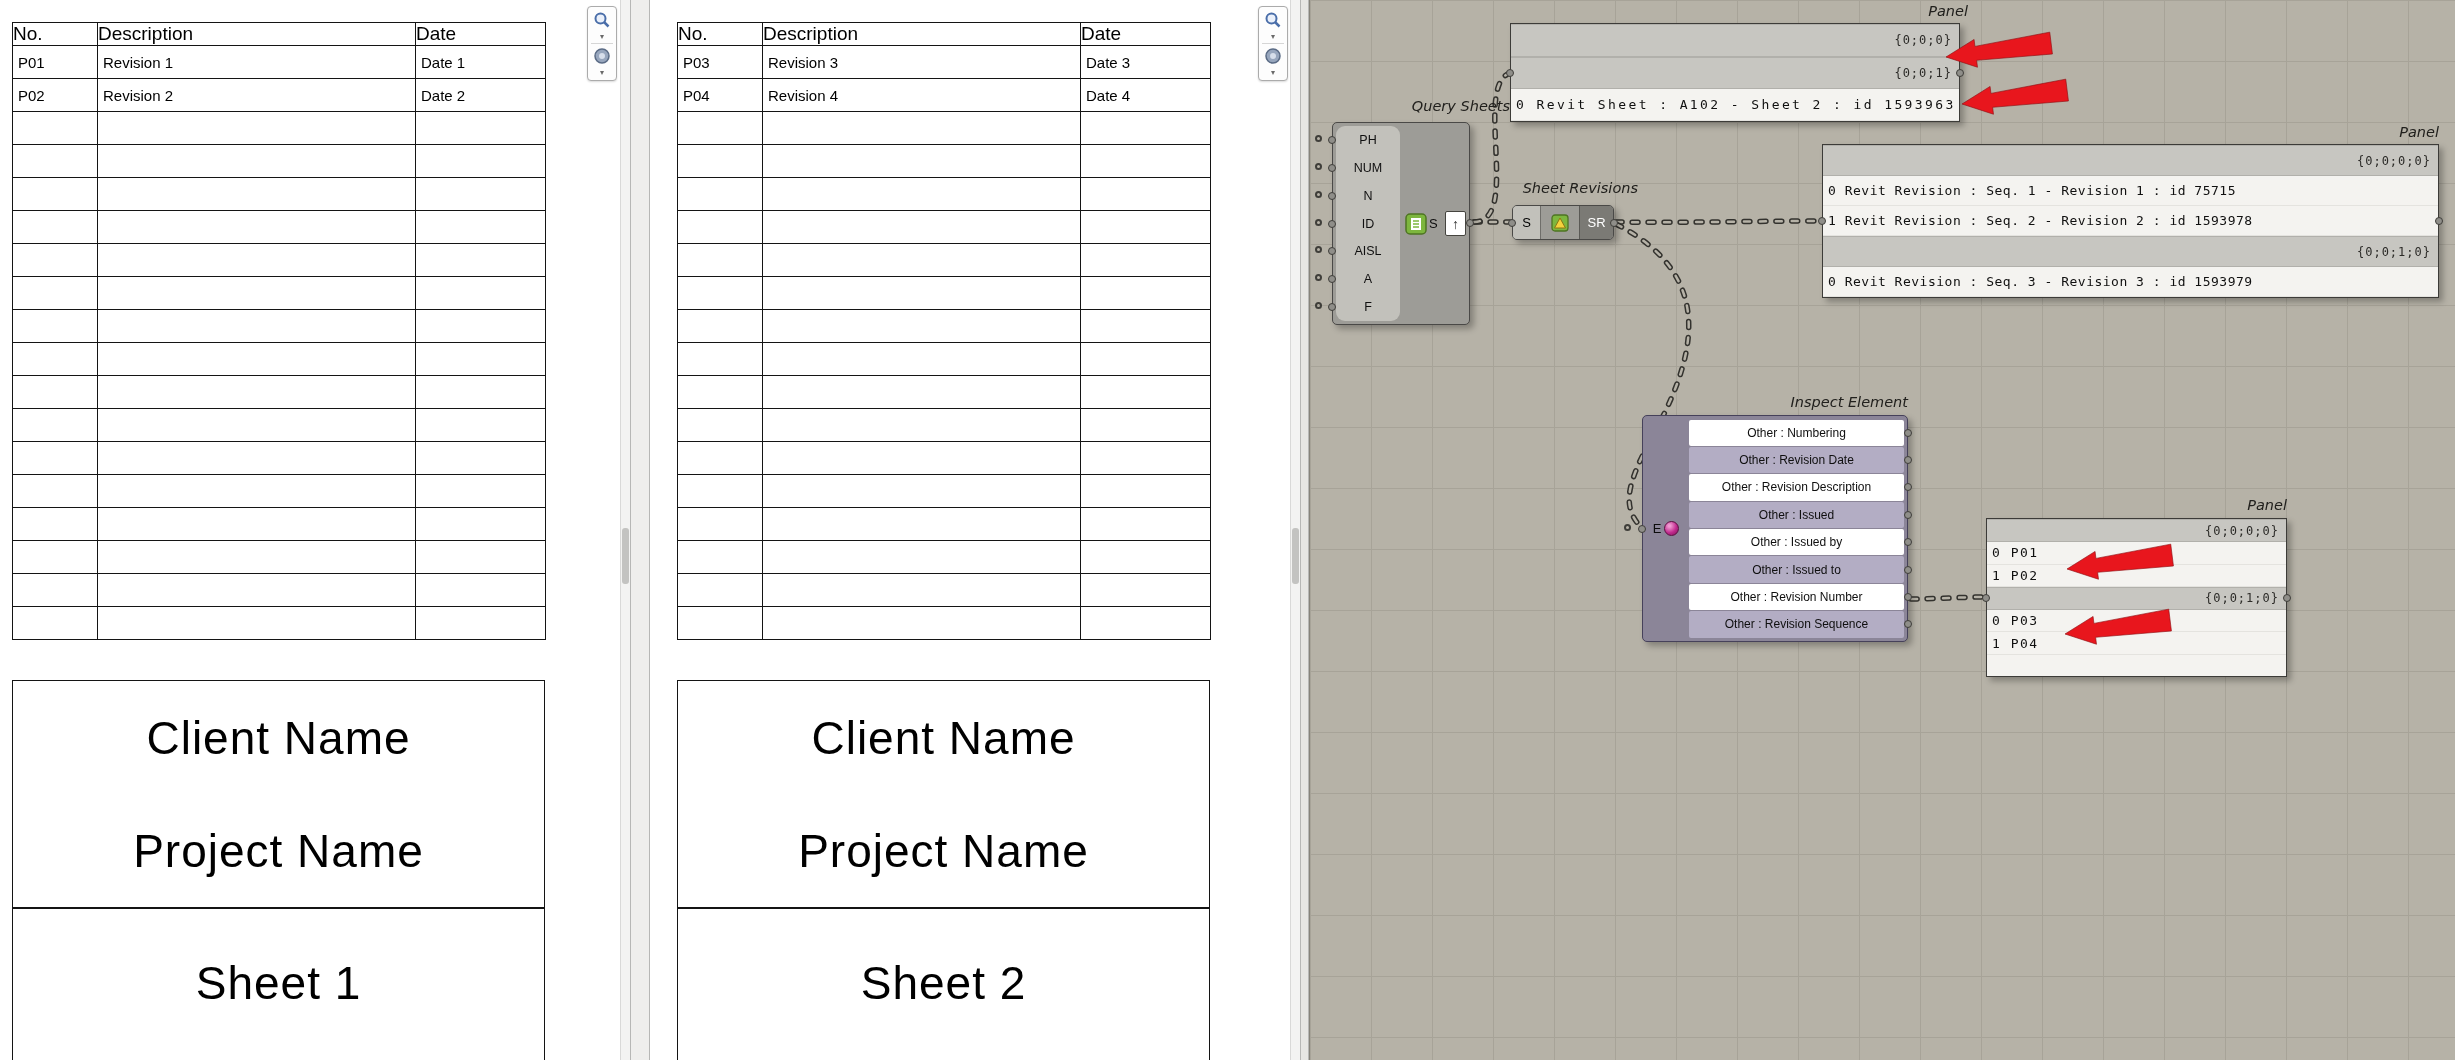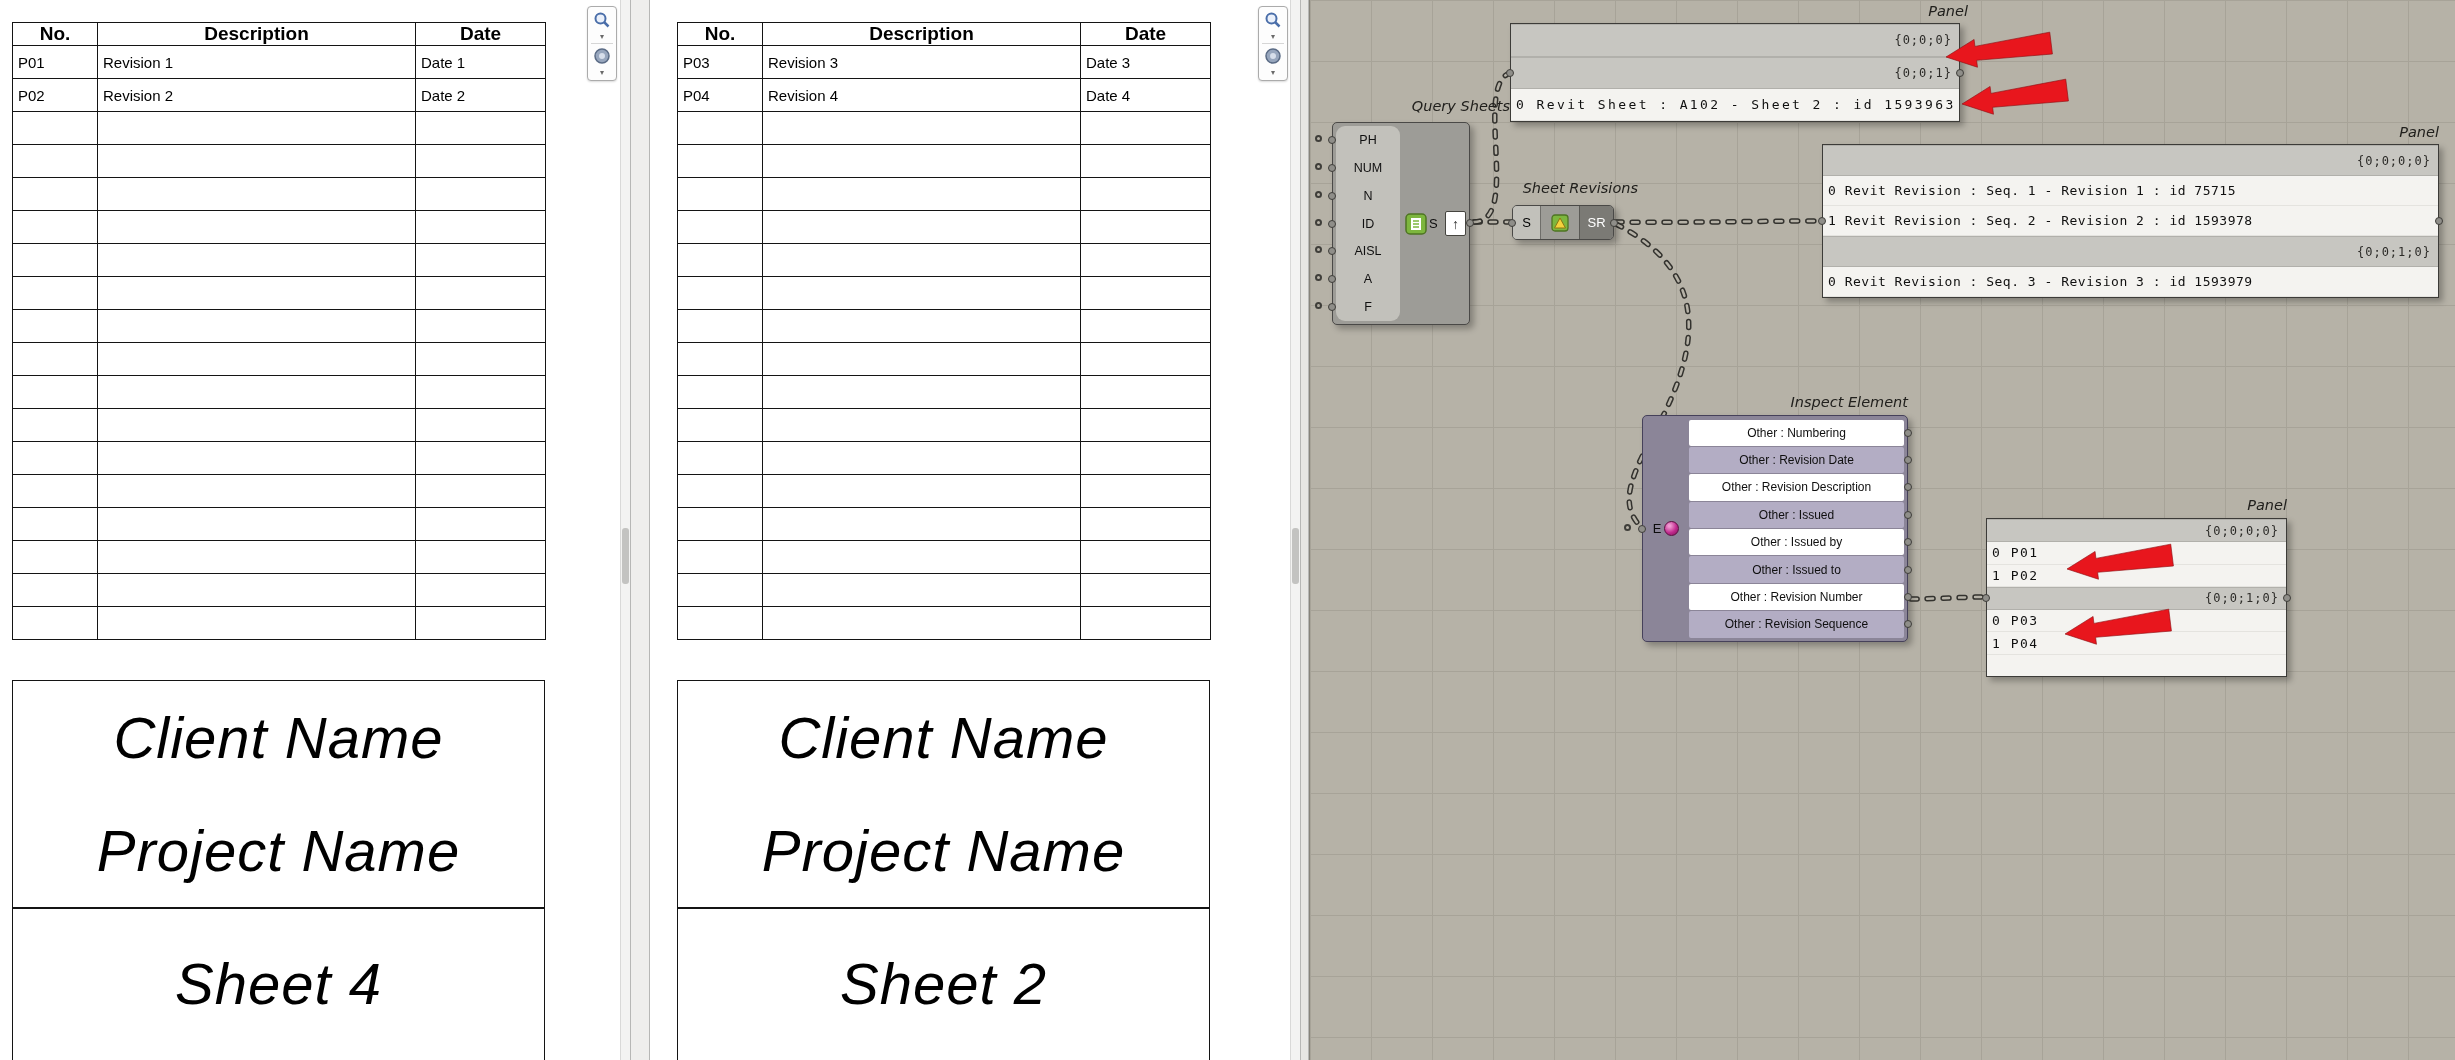--- a/index.html
+++ b/index.html
@@ -19,33 +19,33 @@
   #pane1{left:0;width:630px}
   #pane2{left:650px;width:650px}
   .splitter{position:absolute;top:0;height:1060px;background:#efeeec;
     border-left:1px solid #b7b7b5;border-right:1px solid #b7b7b5;}
   #split1{left:630px;width:20px}
   #split2{left:1300px;width:9px;background:#e7e6e3}
 
   table.rev-table{border-collapse:collapse;table-layout:fixed;background:#fff;
     border:1.5px solid #141414;}
   .rev-table th,.rev-table td{border:1px solid #141414;overflow:hidden;white-space:nowrap;}
-  .rev-table th{height:21px;font-size:19px;font-weight:700;text-align:center;}
+  .rev-table th{height:21px;font-size:19px;font-weight:400;text-align:left;}
   .rev-table td{height:33px;font-size:15px;padding:0 5px;text-align:left;}
   .col-no{width:85px}.col-desc{width:318px}.col-date{width:130px}
   .tbl-wrap{position:absolute;top:22px;}
   #pane1 .tbl-wrap{left:12px}
   #pane2 .tbl-wrap{left:27px}
 
   .client-box{position:absolute;top:680px;width:533px;height:228px;border:1.5px solid #141414;
     display:flex;flex-direction:column;}
   #pane1 .client-box{left:12px}
   #pane2 .client-box{left:27px}
   .client-box>div{flex:1;display:flex;align-items:center;justify-content:center;}
-  .big-text{font-size:58px;letter-spacing:1px;color:#000;font-style:italic;}
+  .big-text{font-size:46px;letter-spacing:1px;color:#000;}
   .title-box{position:absolute;top:908px;width:533px;height:170px;border:1.5px solid #141414;
     display:flex;align-items:center;justify-content:center;padding-bottom:20px;}
   #pane1 .title-box{left:12px}
   #pane2 .title-box{left:27px}
 
   
   .navbar{position:absolute;top:6px;width:30px;background:#fdfdfd;border:1px solid #ababab;
     border-radius:4px;box-shadow:0 1px 2px rgba(0,0,0,.15);display:flex;flex-direction:column;
     align-items:center;padding:2px 0;}
   #pane1 .navbar{left:587px}
@@ -248,21 +248,21 @@
     </div>
     <div class="client-box">
       <div>
           <span class="big-text">Client Name</span>
         </div>
       <div>
           <span class="big-text">Project Name</span>
         </div>
     </div>
     <div class="title-box">
-      <span class="big-text">Sheet 4</span>
+      <span class="big-text">Sheet 1</span>
     </div>
     <div class="navbar">
       <div class="nav-btn">
         <svg width="18" height="18" viewBox="0 0 18 18">
           <circle cx="7.5" cy="7.5" r="5" fill="#eaf0fa" stroke="#4a6ea9" stroke-width="2"></circle>
           <line x1="11" y1="11" x2="15.5" y2="15.5" stroke="#4a6ea9" stroke-width="2.5"></line>
         </svg>
       </div>
       <div class="nav-caret">▾</div>
       <div class="nav-sep"></div>

